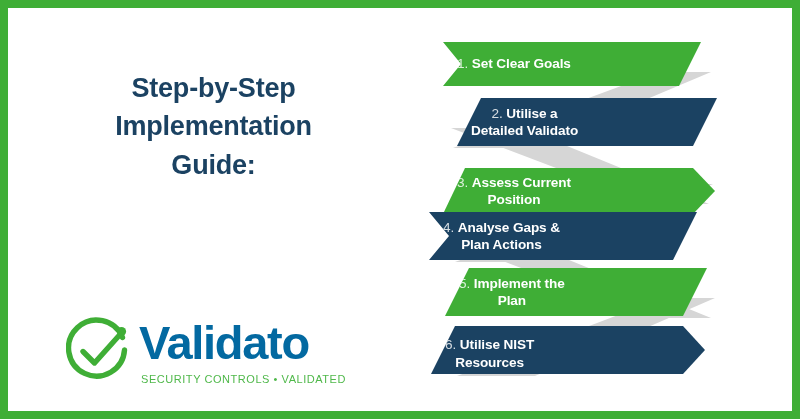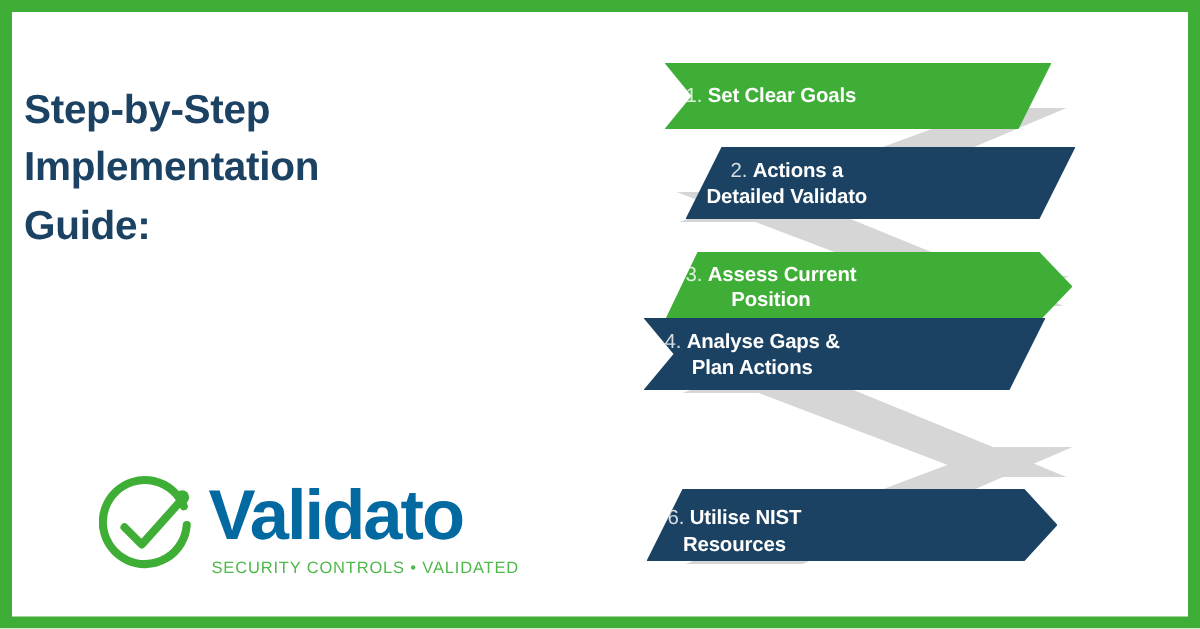--- a/index.html
+++ b/index.html
@@ -17,22 +17,23 @@
     border:8px solid #3FAE36;
   }
   
   #left-panel{
     position:absolute;
     left:8px;top:8px;
     width:395px;height:403px;
   }
   #page-title{
     position:absolute;
-    left:0;top:38px;
+    left:0;top:53px;
     width:395px;
+    text-align:center;
     color:#1B4262;
     font-size:27px;
     font-weight:bold;
     line-height:1.42;
     letter-spacing:-0.2px;
   }
   
   #logo{
     position:absolute;
     left:45px;top:295px;
@@ -140,21 +141,21 @@
         <span class="step-num">1. </span>
         <span>Set Clear Goals</span>
       </div>
     </div>
 
     <div class="step" style="left:46px;top:82px;width:260px;height:48px;
                 background:#1B4262;
                 clip-path:polygon(24px 0, 260px 0, 236px 48px, 0 48px);">
       <div class="step-label">
         <span class="step-num">2. </span>
-        <span>Actions a</span><br>
+        <span>Utilise a</span><br>
         <span>Detailed Validato</span>
       </div>
     </div>
 
     <div class="step" style="left:32px;top:152px;width:272px;height:46px;
                 background:#3FAE36;
                 clip-path:polygon(22px 0, 250px 0, 272px 23px, 250px 46px, 0 46px);">
       <div class="step-label">
         <span class="step-num">3. </span>
         <span>Assess Current</span><br>
@@ -165,20 +166,29 @@
     <div class="step" style="left:18px;top:196px;width:268px;height:48px;
                 background:#1B4262;
                 clip-path:polygon(0 0, 268px 0, 244px 48px, 0 48px, 20px 24px);">
       <div class="step-label">
         <span class="step-num">4. </span>
         <span>Analyse Gaps &amp;</span><br>
         <span>Plan Actions</span>
       </div>
     </div>
 
+    <div class="step" style="left:34px;top:252px;width:262px;height:48px;
+                background:#3FAE36;
+                clip-path:polygon(24px 0, 262px 0, 238px 48px, 0 48px);">
+      <div class="step-label">
+        <span class="step-num">5. </span>
+        <span>Implement the</span><br>
+        <span>Plan</span>
+      </div>
+    </div>
 
     <div class="step" style="left:20px;top:310px;width:274px;height:55px;
                 background:#1B4262;
                 clip-path:polygon(24px 0, 252px 0, 274px 24px, 252px 48px, 0 48px);">
       <div class="step-label">
         <span class="step-num">6. </span>
         <span>Utilise NIST</span><br>
         <span>Resources</span>
       </div>
     </div>

